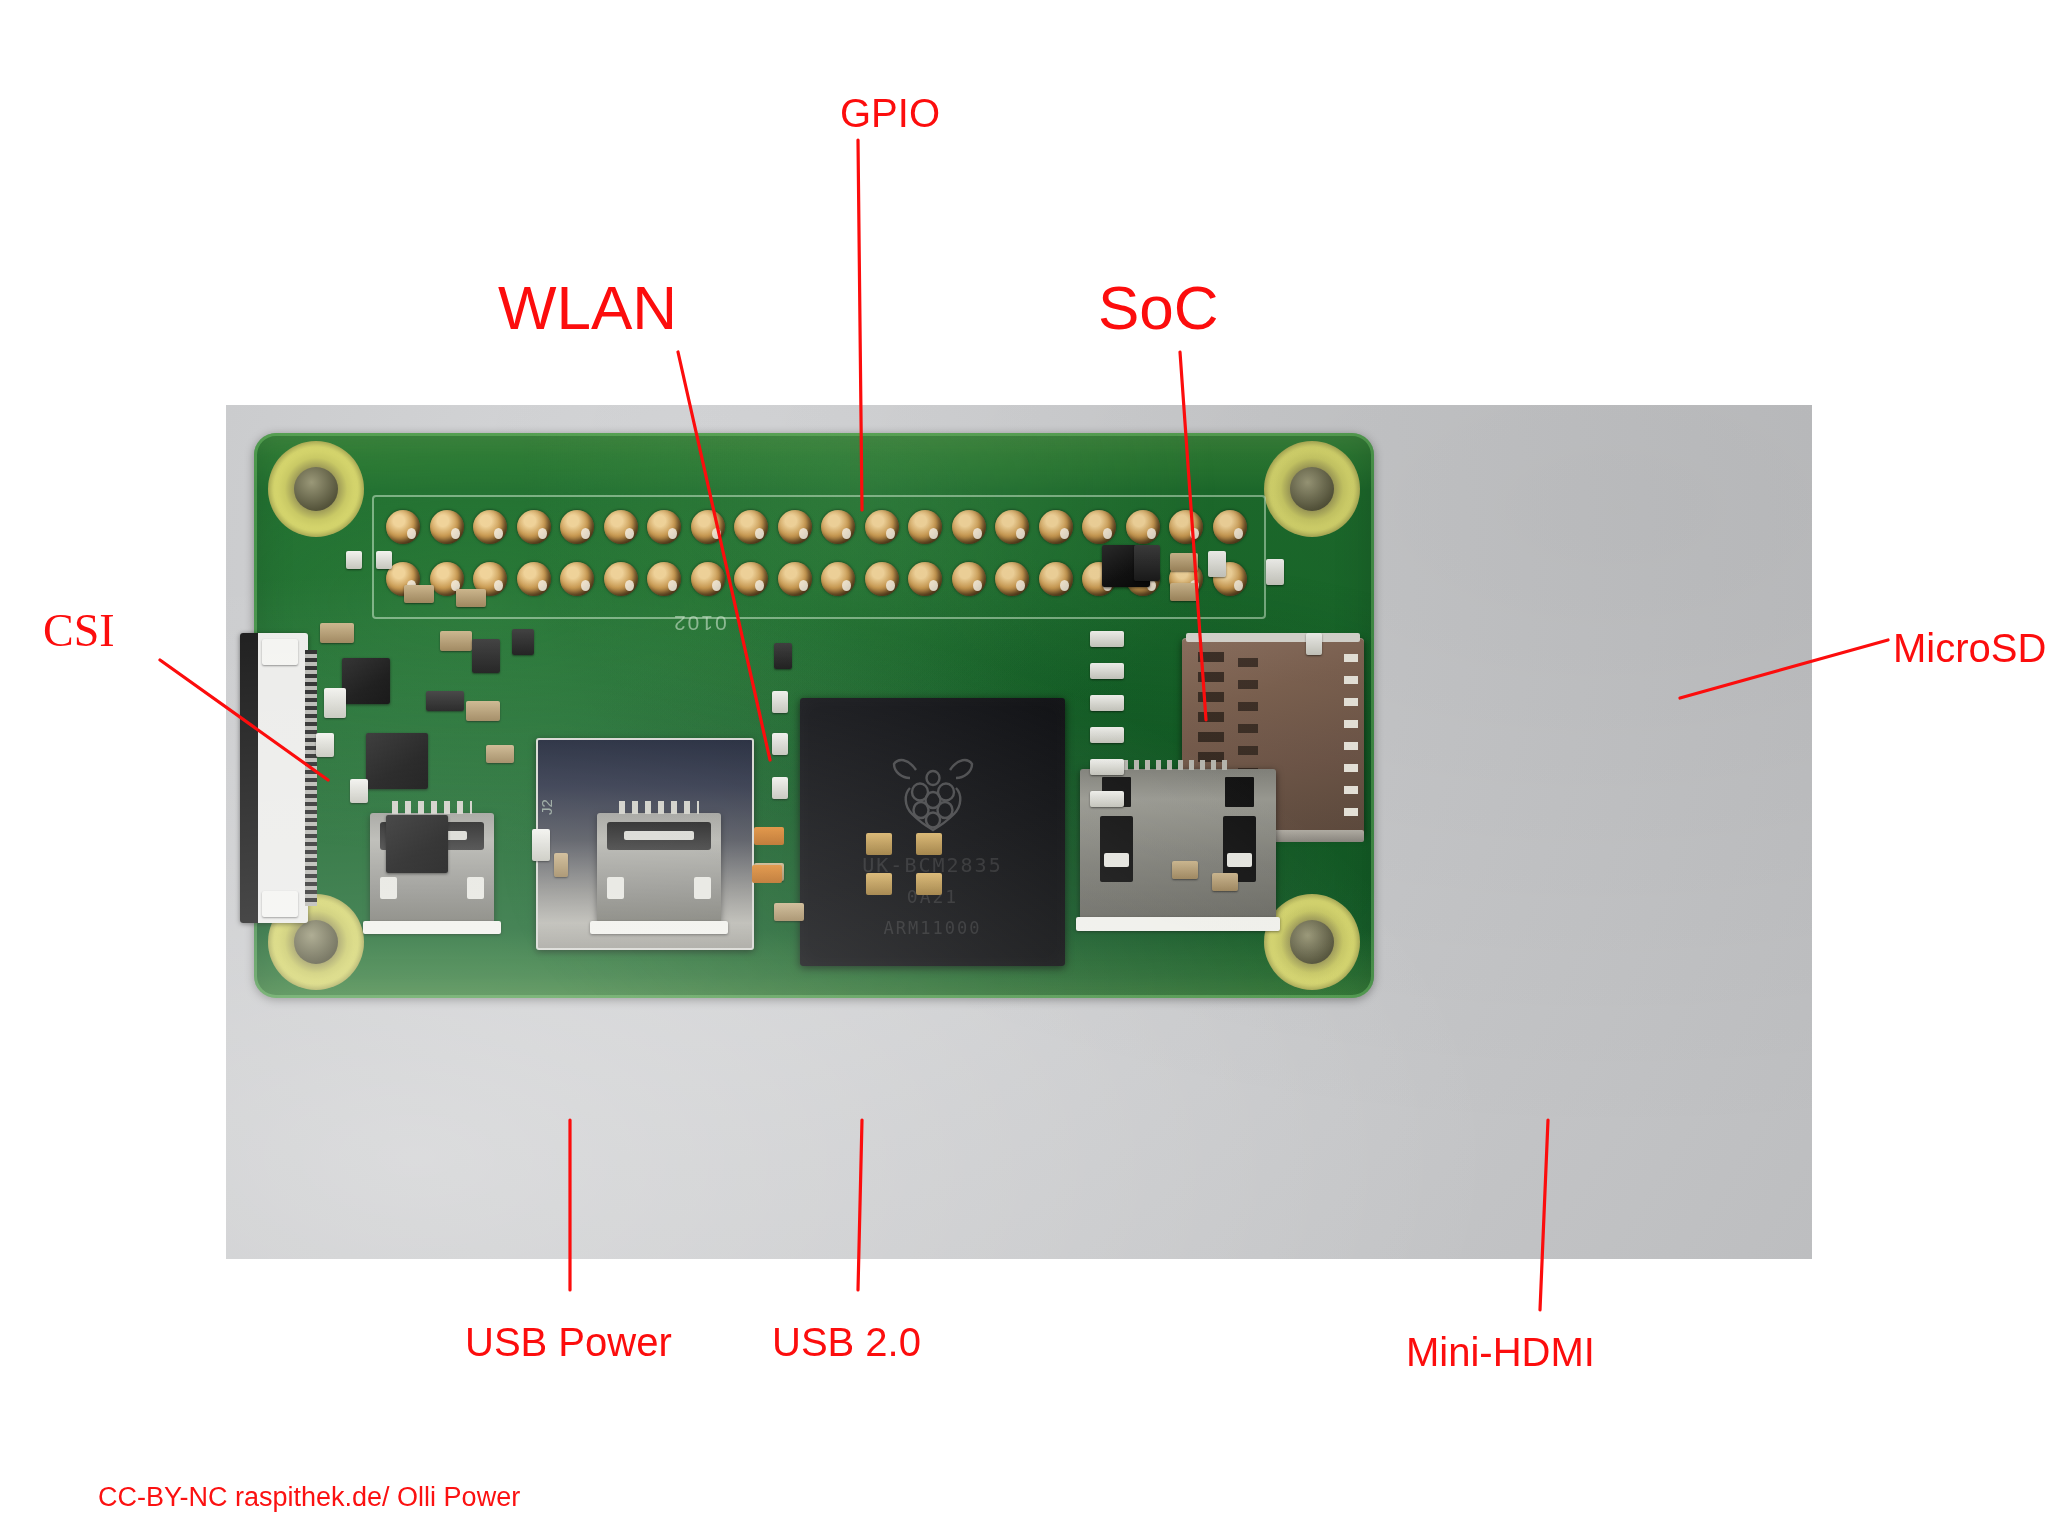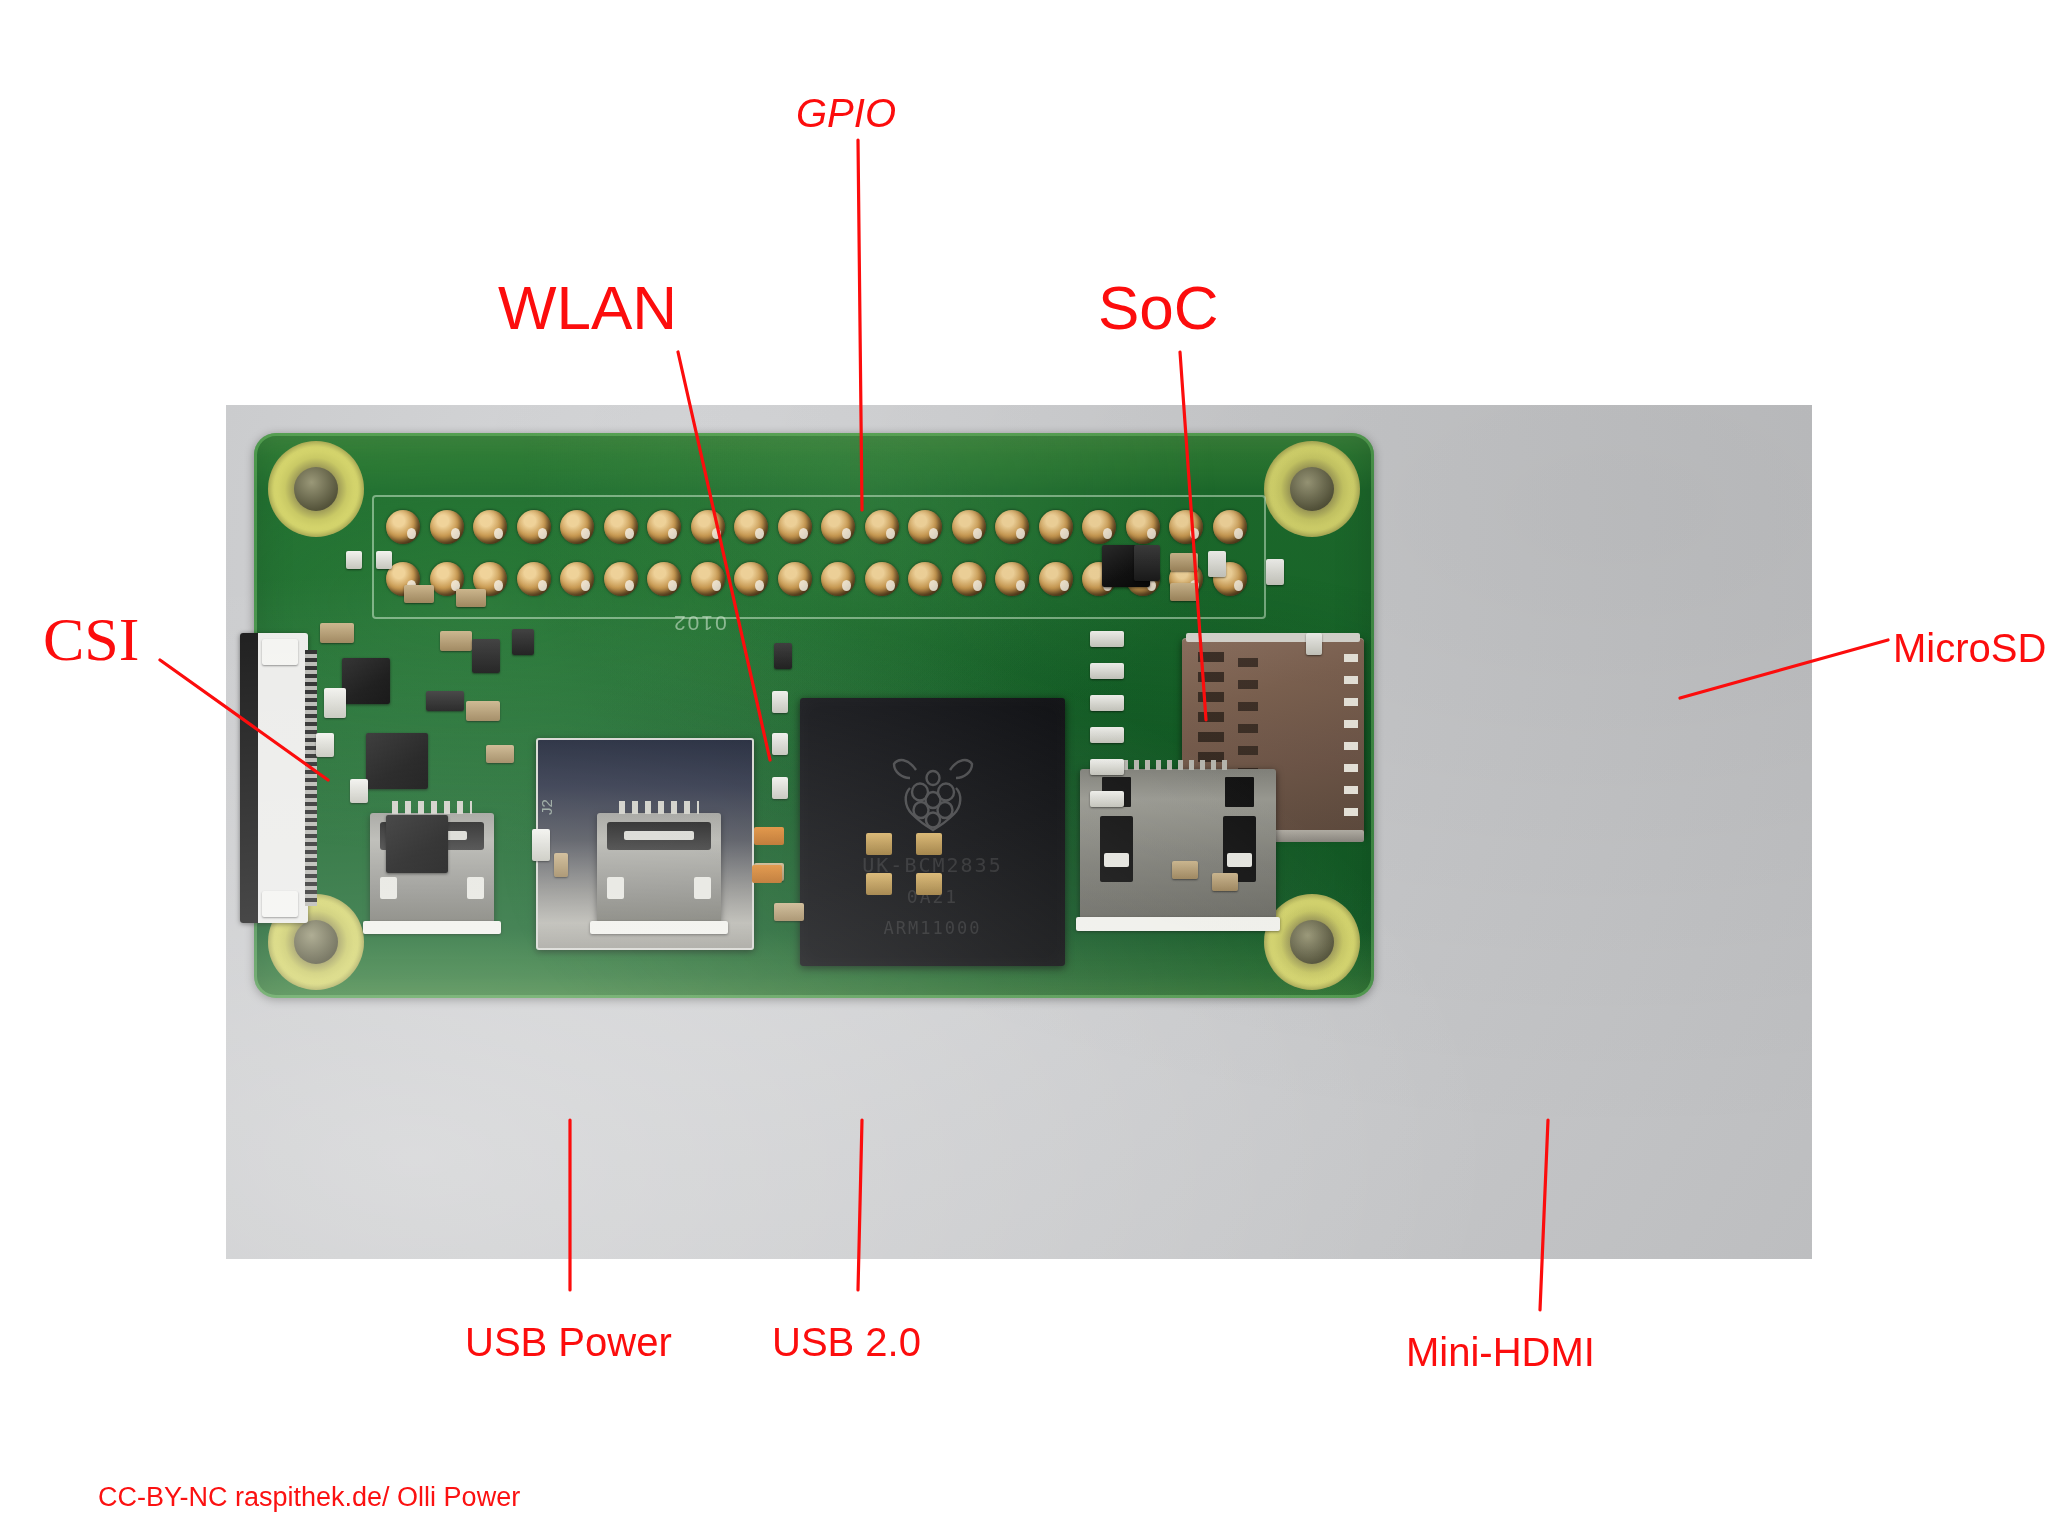--- a/index.html
+++ b/index.html
@@ -133,21 +133,21 @@
   .hdmi .notch{position:absolute;background:#141414;border-radius:1px;}
   .hdmi .pins{position:absolute;left:22%;right:22%;top:-9px;height:10px;
     background:repeating-linear-gradient(90deg,#b9b9b1 0 5px, rgba(0,0,0,0) 5px 11px);}
 
   .silk{position:absolute;color:#cfe6cf;opacity:.6;font-family:"Liberation Sans",sans-serif;}
 
   
   .label{position:absolute;color:#fc0d0d;white-space:nowrap;line-height:1;}
   .lbl-big{font-size:62px;}
   .lbl-mid{font-size:40px;}
-  .lbl-serif{font-family:"Liberation Serif", serif;font-size:62px;}
+  .lbl-serif{font-family:"Liberation Serif", serif;font-size:46px;}
   .credit{position:absolute;color:#fb1111;font-size:27px;white-space:nowrap;}
   svg.leaders{position:absolute;left:0;top:0;width:2048px;height:1536px;overflow:visible;pointer-events:none;}
 </style>
 </head>
 <body>
 
 <div id="stage">
 
   <div class="photo">
 
@@ -416,21 +416,21 @@
       <line x1="678" y1="352" x2="770" y2="760"></line>
       <line x1="1180" y1="352" x2="1206" y2="720"></line>
       <line x1="160" y1="660" x2="328" y2="780"></line>
       <line x1="1888" y1="640" x2="1680" y2="698"></line>
       <line x1="570" y1="1290" x2="570" y2="1120"></line>
       <line x1="858" y1="1290" x2="862" y2="1120"></line>
       <line x1="1540" y1="1310" x2="1548" y2="1120"></line>
     </g>
   </svg>
 
-  <div class="label lbl-mid" style="left:796px;top:93px;font-style:italic;">GPIO</div>
+  <div class="label lbl-mid" style="left:840px;top:93px;">GPIO</div>
   <div class="label lbl-big" style="left:498px;top:277px;">WLAN</div>
   <div class="label lbl-big" style="left:1098px;top:277px;">SoC</div>
   <div class="label lbl-serif" style="left:43px;top:608px;">CSI</div>
   <div class="label lbl-mid" style="left:1893px;top:628px;">MicroSD</div>
   <div class="label lbl-mid" style="left:465px;top:1322px;">USB Power</div>
   <div class="label lbl-mid" style="left:772px;top:1322px;">USB 2.0</div>
   <div class="label lbl-mid" style="left:1406px;top:1332px;">Mini-HDMI</div>
 
   <div class="credit" style="left:98px;top:1482px;">CC-BY-NC raspithek.de/ Olli Power</div>
 

